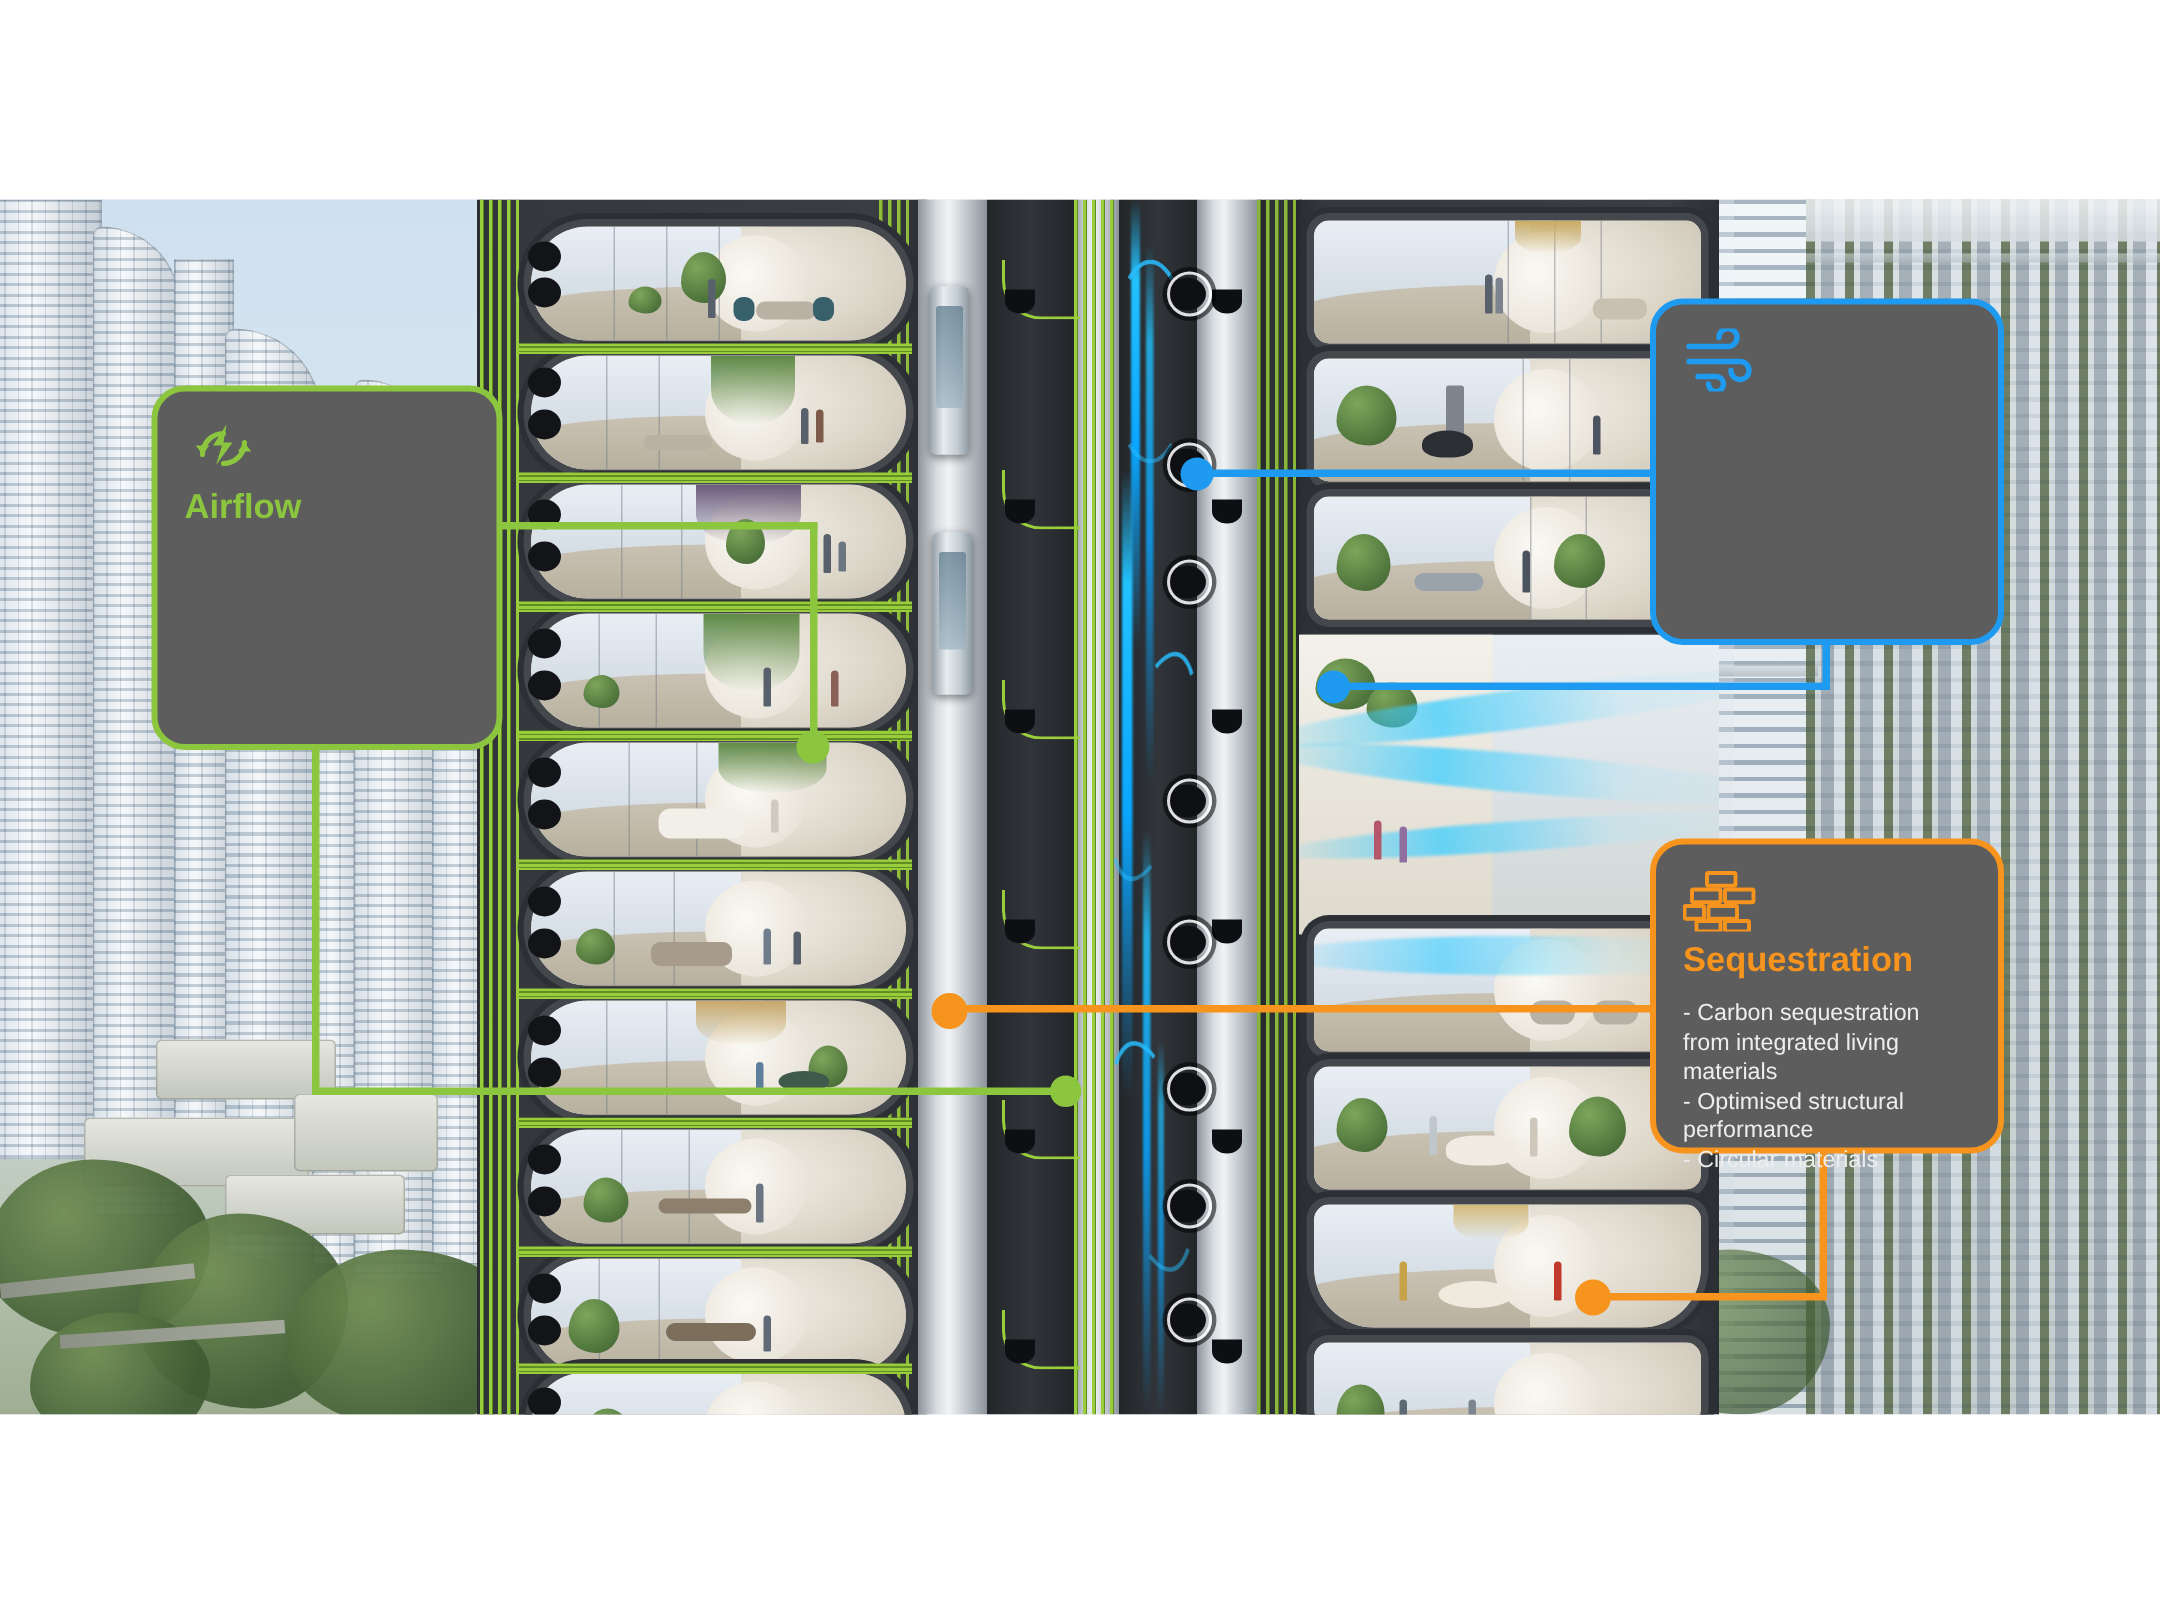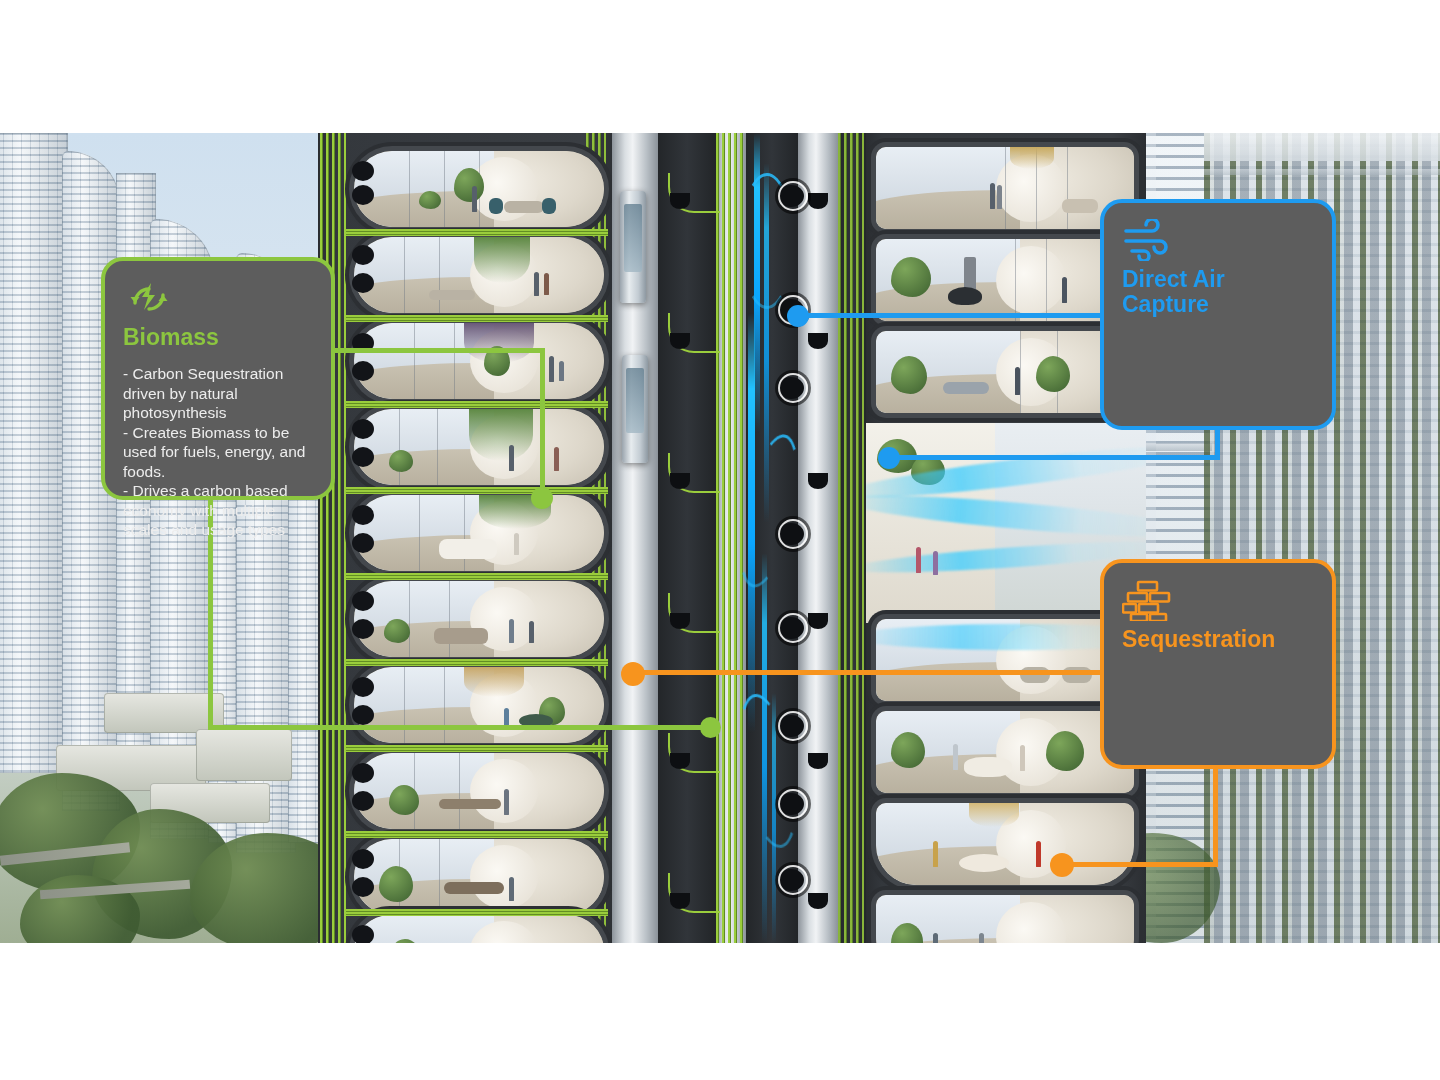--- a/index.html
+++ b/index.html
@@ -525,45 +525,44 @@
   <div class="card green" style="left:101px;top:257px;width:234px;height:243px;">
     <span class="ico">
       <svg width="52" height="44" viewBox="0 0 52 44" aria-hidden="true">
         <path d="M12 26 A14 14 0 0 1 26 12" fill="none" stroke="#8CC63F" stroke-width="3.4" stroke-linecap="round"></path>
         <path d="M40 18 A14 14 0 0 1 26 32" fill="none" stroke="#8CC63F" stroke-width="3.4" stroke-linecap="round"></path>
         <path d="M12 26 l-4.5 -6 l9 0 z" fill="#8CC63F"></path>
         <path d="M40 18 l4.5 6 l-9 0 z" fill="#8CC63F"></path>
         <path d="M28 6 l-9 14 h6 l-4 13 l11 -15 h-6 z" fill="#8CC63F"></path>
       </svg>
     </span>
-    <div class="ttl">Biomass</div>
-    <div class="body">- Carbon Sequestration driven by natural photosynthesis
-- Creates Biomass to be used for fuels, energy, and foods.
-- Drives a carbon based economy with multiple scales and usage types</div>
+    <div class="ttl">Airflow</div>
   </div>
 
   <div class="card blue" style="left:1100px;top:199px;width:236px;height:231px;">
     <span class="ico">
       <svg width="56" height="42" viewBox="0 0 56 42" aria-hidden="true">
         <path d="M4 12 H30 a6 6 0 1 0 -6 -6" fill="none" stroke="#1E9BF0" stroke-width="3.6" stroke-linecap="round"></path>
         <path d="M4 22 H38 a6 6 0 1 1 -6 6" fill="none" stroke="#1E9BF0" stroke-width="3.6" stroke-linecap="round"></path>
         <path d="M10 32 H22 a5 5 0 1 1 -5 5" fill="none" stroke="#1E9BF0" stroke-width="3.6" stroke-linecap="round"></path>
       </svg>
     </span>
-    <div class="ttl">Direct Air Capture</div>
   </div>
 
   <div class="card orange" style="left:1100px;top:559px;width:236px;height:210px;">
     <span class="ico">
       <svg width="56" height="42" viewBox="0 0 56 42" aria-hidden="true" fill="none" stroke="#F7941E" stroke-width="2.6">
         <rect x="16" y="3" width="19" height="8.5" rx="1"></rect>
         <rect x="6" y="14" width="19" height="8.5" rx="1"></rect>
         <rect x="28" y="14" width="19" height="8.5" rx="1"></rect>
         <rect x="1" y="25" width="13" height="8.5" rx="1"></rect>
         <rect x="17" y="25" width="19" height="8.5" rx="1"></rect>
         <rect x="9" y="35" width="16" height="7" rx="1"></rect>
         <rect x="28" y="35" width="16" height="7" rx="1"></rect>
       </svg>
     </span>
     <div class="ttl">Sequestration</div>
+    <div class="body">- Carbon sequestration from integrated living materials
+- Optimised structural performance
+- Circular materials</div>
   </div>
 
 </div>
 
 </body></html>

